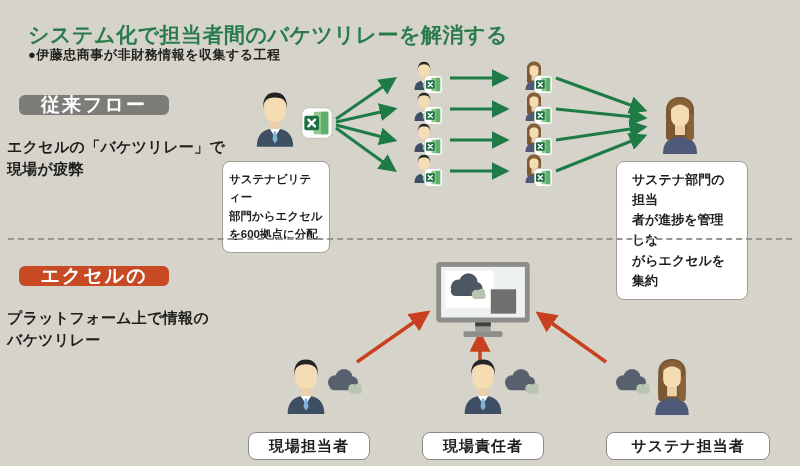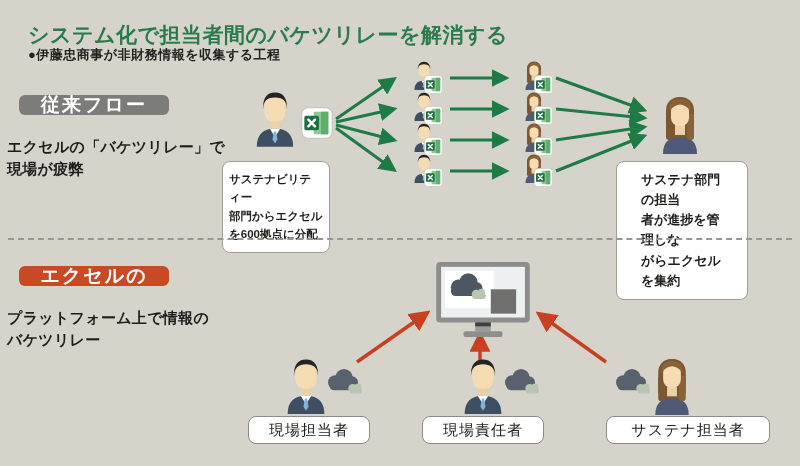--- a/index.html
+++ b/index.html
@@ -29,29 +29,29 @@
     font-size:15px;font-weight:bold;color:#1d1d1b;line-height:1.45;
     white-space:pre-line;letter-spacing:.3px;
   }
   .legacy-desc{left:7px;top:136px;}
   .new-desc{left:7px;top:307px;}
   .note{
     background:#fff;border:1px solid #a09e96;border-radius:8px;
     font-weight:bold;color:#1d1d1b;white-space:pre-line;box-sizing:border-box;
   }
   .note-distribute{left:222px;top:161px;width:108px;padding:8px 6px;font-size:11.5px;line-height:1.6;}
-  .note-aggregate{left:616px;top:161px;width:132px;padding:8px 24px;font-size:13px;line-height:1.55;}
+  .note-aggregate{left:616px;top:161px;width:132px;padding:8px 15px;font-size:13px;line-height:1.55;}
   .divider{
     left:8px;top:238px;width:784px;height:0;border-top:2px dashed #98968e;
   }
   .role-label{
     height:28px;background:#fff;border:1px solid #8c8b85;border-radius:8px;
     display:flex;align-items:center;justify-content:center;
-    font-size:15px;font-weight:normal;color:#1d1d1b;letter-spacing:1px;
-    box-sizing:border-box;top:416px;
+    font-size:15px;font-weight:bold;color:#1d1d1b;letter-spacing:1px;
+    box-sizing:border-box;top:432px;
   }
   svg.icon{display:block;overflow:visible;}
   .arrow-layer{left:0;top:0;width:800px;height:466px;pointer-events:none;}
   .pair{width:34px;height:36px;}
   .pair svg.person-s{position:absolute;left:0;top:0;width:24px;height:30px;}
   .pair svg.excel-s{position:absolute;left:12px;top:15px;width:19px;height:19px;}
 </style>
 </head>
 <body>
 

